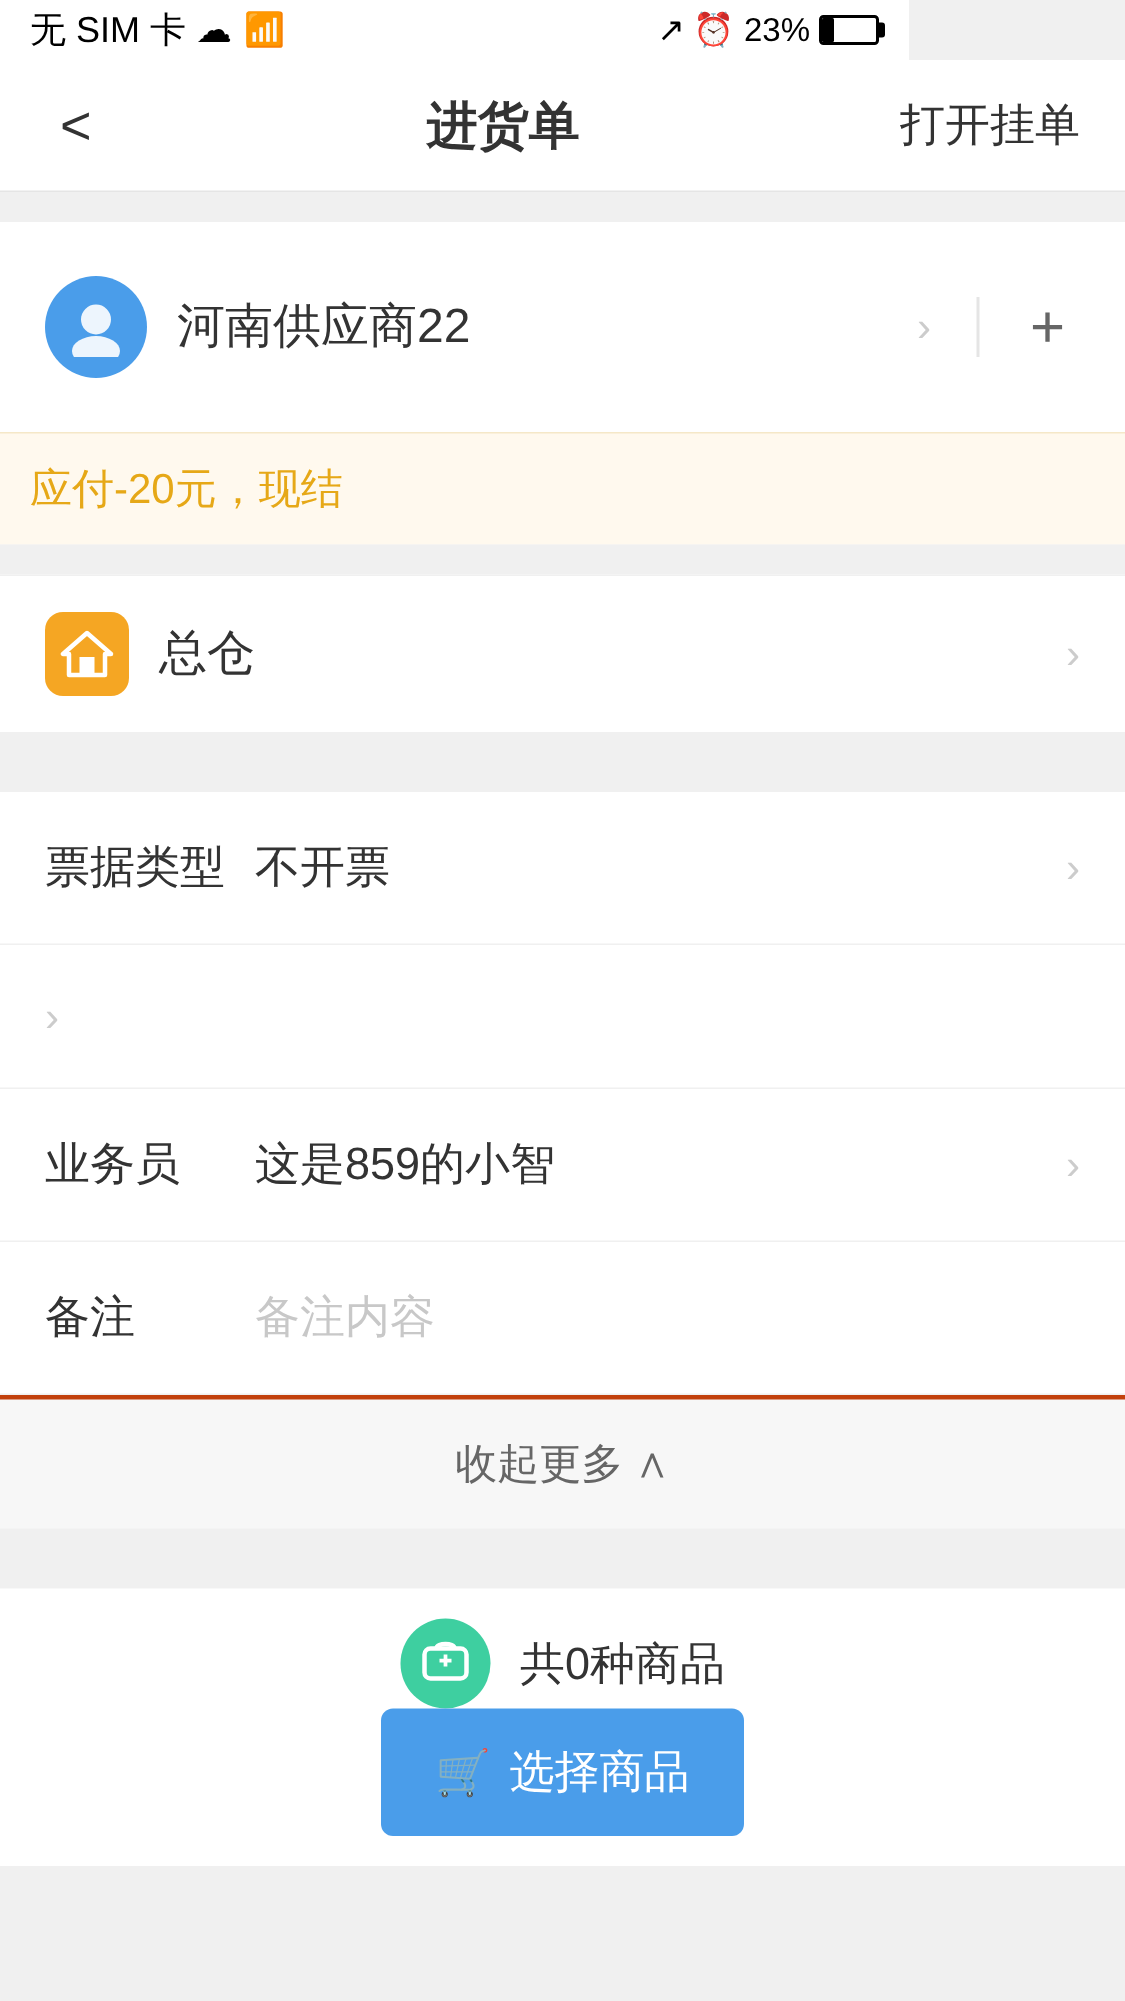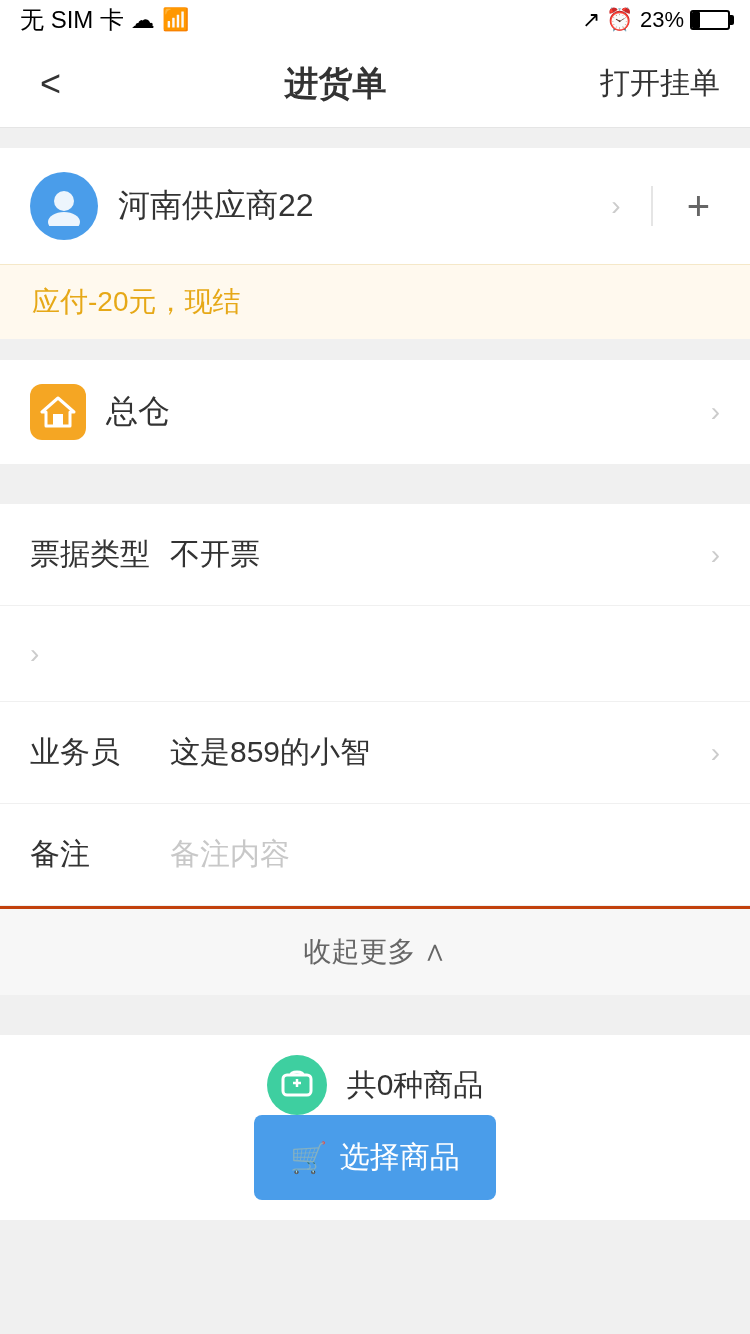--- a/index.html
+++ b/index.html
@@ -7,21 +7,21 @@
     body {
       width: 750px;
       min-height: 1334px;
       font-family: -apple-system, "PingFang SC", "Helvetica Neue", sans-serif;
       background: #f0f0f0;
       font-size: 28px;
     }
 
     
     .status-bar {
-      width: 750px;
+      width: 606px;
       height: 40px;
       background: #fff;
       display: flex;
       align-items: center;
       justify-content: space-between;
       padding: 0 20px;
       font-size: 24px;
       color: #000;
     }
     .status-left { display: flex; align-items: center; gap: 8px; font-size: 24px; }
@@ -65,21 +65,21 @@
     
     .card {
       background: #fff;
       margin-bottom: 0;
     }
 
     
     .supplier-row {
       display: flex;
       align-items: center;
-      padding: 24px 30px;
+      padding: 36px 30px;
       background: #fff;
     }
     .supplier-avatar {
       width: 68px;
       height: 68px;
       border-radius: 50%;
       background: #4a9dea;
       display: flex;
       align-items: center;
       justify-content: center;
@@ -104,21 +104,21 @@
     .supplier-divider {
       width: 2px;
       height: 40px;
       background: #e5e5e5;
       margin-right: 24px;
     }
 
     
     .alert-banner {
       background: #fff9ee;
-      padding: 18px 32px;
+      padding: 18px 20px;
       font-size: 28px;
       color: #e6a817;
       border-top: 1px solid #f5e8c8;
     }
 
     
     .warehouse-row {
       display: flex;
       align-items: center;
       padding: 24px 30px;

